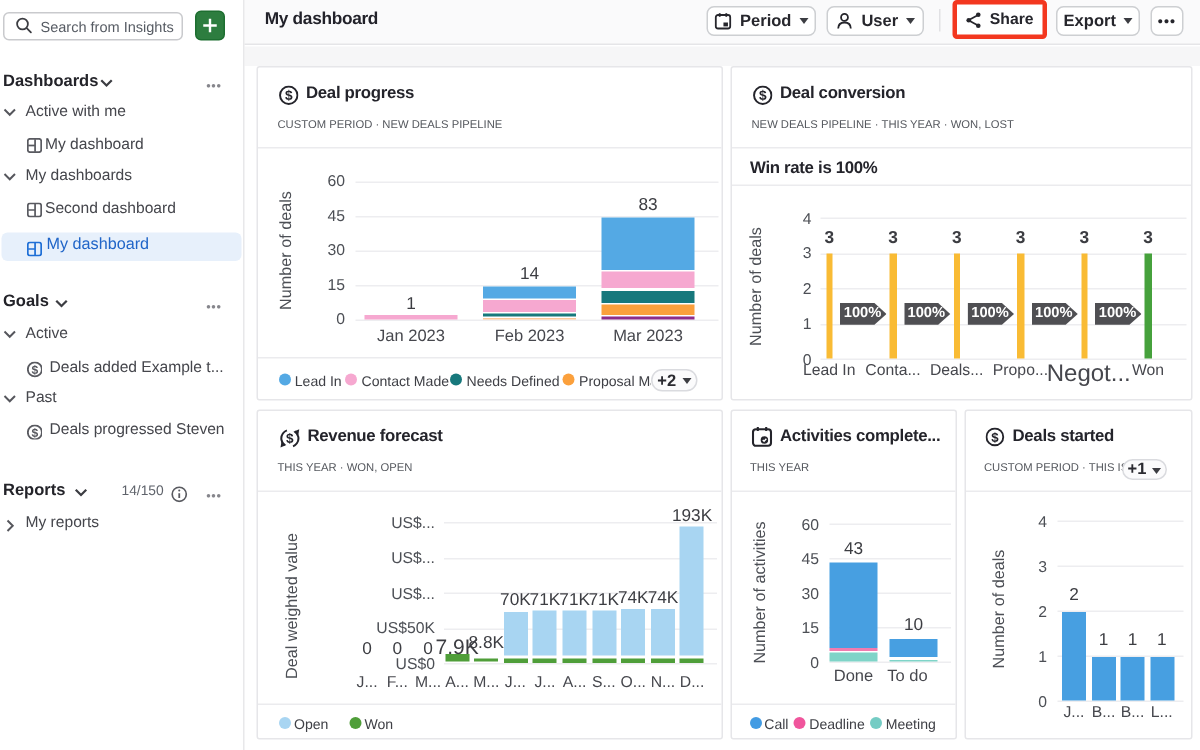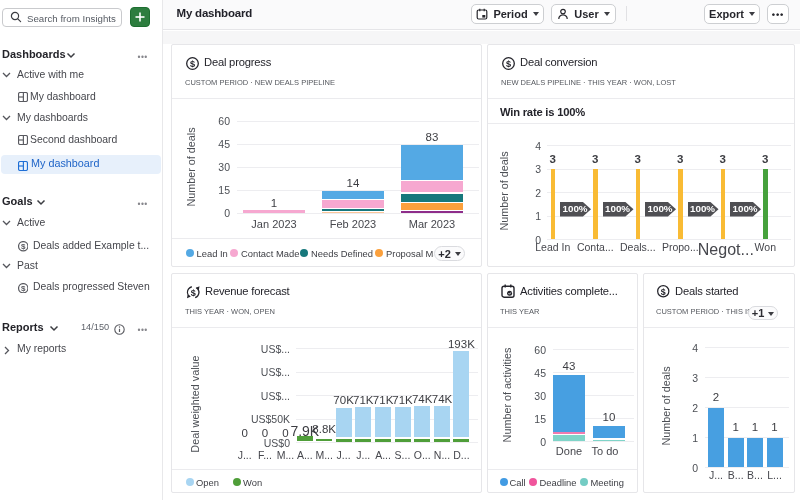--- a/index.html
+++ b/index.html
@@ -1,20 +1,20 @@
 <!DOCTYPE html>
 <html><head>
 <meta charset="utf-8">
 <style>
 *{margin:0;padding:0;box-sizing:border-box}
 html,body{width:800px;height:500px;background:#fff}
 #root{position:relative;width:800px;height:500px;font-family:"Liberation Sans",sans-serif;overflow:hidden;background:#fff}
 .a{position:absolute}
 .card{position:absolute;background:#fff;border:1px solid #e6e6e9;border-radius:2px}
-.ttl{font-size:11.2px;letter-spacing:-0.2px;font-weight:normal;color:#24242b;white-space:nowrap;line-height:12px}
+.ttl{font-size:11.2px;letter-spacing:-0.2px;font-weight:bold;color:#24242b;white-space:nowrap;line-height:12px}
 .sub{font-size:7.5px;letter-spacing:0;color:#55585e;white-space:nowrap}
 .hb{position:absolute;left:0;width:100%;height:1px;background:#ebebee}
 .gl{position:absolute;height:1px;background:#ededf0}
 .yt{position:absolute;font-size:10.5px;color:#4c4f55;text-align:right}
 .xt{position:absolute;font-size:11px;color:#46474d;text-align:center;white-space:nowrap}
 .vl{position:absolute;font-size:11.5px;color:#3c3d42;text-align:center;white-space:nowrap}
 .rot{position:absolute;font-size:10.8px;color:#4c4f55;white-space:nowrap;transform:rotate(-90deg);transform-origin:center;text-align:center}
 .bar{position:absolute}
 .dot{position:absolute;width:8px;height:8px;border-radius:50%}
 .lg{position:absolute;font-size:9.4px;color:#3f4046;white-space:nowrap}
@@ -132,20 +132,30 @@
     </div>
 <div class="btn" style="left:551px;width:65px">
 <svg width="12" height="12" viewBox="0 0 12 12">
         <circle cx="6" cy="3.6" r="2.3" fill="none" stroke="#26262c" stroke-width="1.2"></circle>
         <path d="M1.8 11 C1.8 8.4 3.6 7 6 7 C8.4 7 10.2 8.4 10.2 11" fill="none" stroke="#26262c" stroke-width="1.2"></path>
       </svg>
 <span>User</span>
       <span class="caret" style="position:static"></span>
     </div>
 <div class="a" style="left:626px;top:6px;width:1px;height:15px;background:#e1e1e4"></div>
+<div class="a" style="left:635px;top:0px;width:63px;height:26px;border:3.5px solid #f3371f;border-radius:3px;background:#fff;display:flex;align-items:center;justify-content:center;gap:6px;font-size:10.5px;font-weight:bold;color:#26262c">
+<svg width="10" height="11" viewBox="0 0 11 12">
+        <circle cx="9" cy="2" r="1.7" fill="#26262c"></circle>
+        <circle cx="2" cy="6" r="1.7" fill="#26262c"></circle>
+        <circle cx="9" cy="10" r="1.7" fill="#26262c"></circle>
+        <line x1="2.8" y1="5.5" x2="8.2" y2="2.5" stroke="#26262c" stroke-width="1.3"></line>
+        <line x1="2.8" y1="6.5" x2="8.2" y2="9.5" stroke="#26262c" stroke-width="1.3"></line>
+      </svg>
+<span>Share</span>
+    </div>
 <div class="btn" style="left:704px;width:56px">
       <span>Export</span>
       <span class="caret" style="position:static"></span>
     </div>
 <div class="btn" style="left:767px;width:22px;font-size:9.5px;letter-spacing:0.8px">•••</div>
 
 <div class="card" id="c1" style="left:171px;top:44px;width:311px;height:223px">
 <svg class="a" style="left:14px;top:11.5px" width="13" height="13" viewBox="0 0 17 17">
         <circle cx="8.5" cy="8.5" r="7.6" fill="none" stroke="#24242b" stroke-width="1.7"></circle>
         <text x="8.5" y="13" font-size="12" font-weight="bold" fill="#24242b" text-anchor="middle" font-family="Liberation Sans,sans-serif">$</text>

